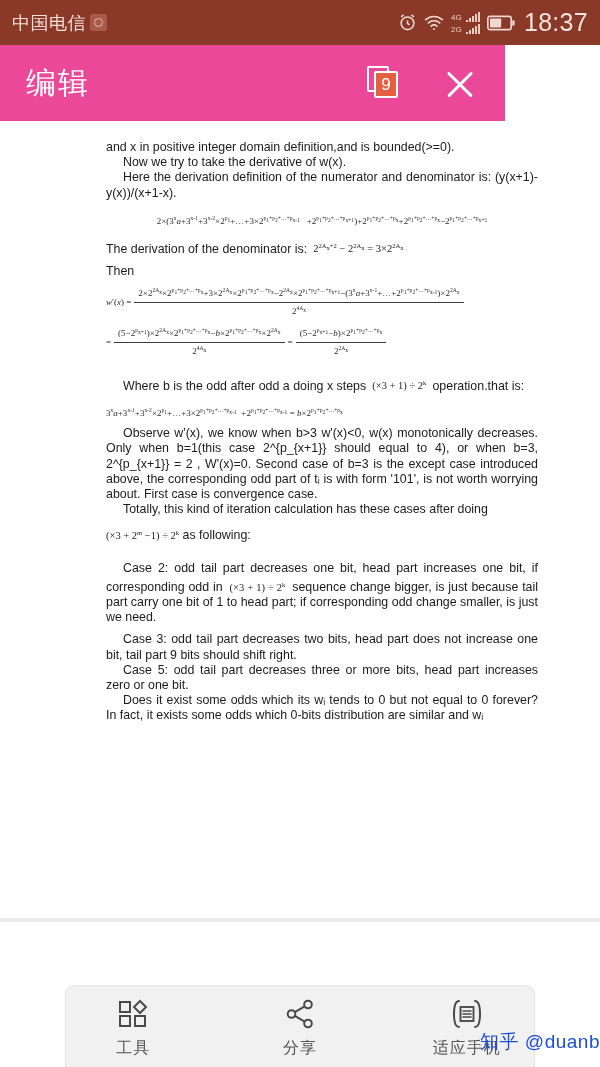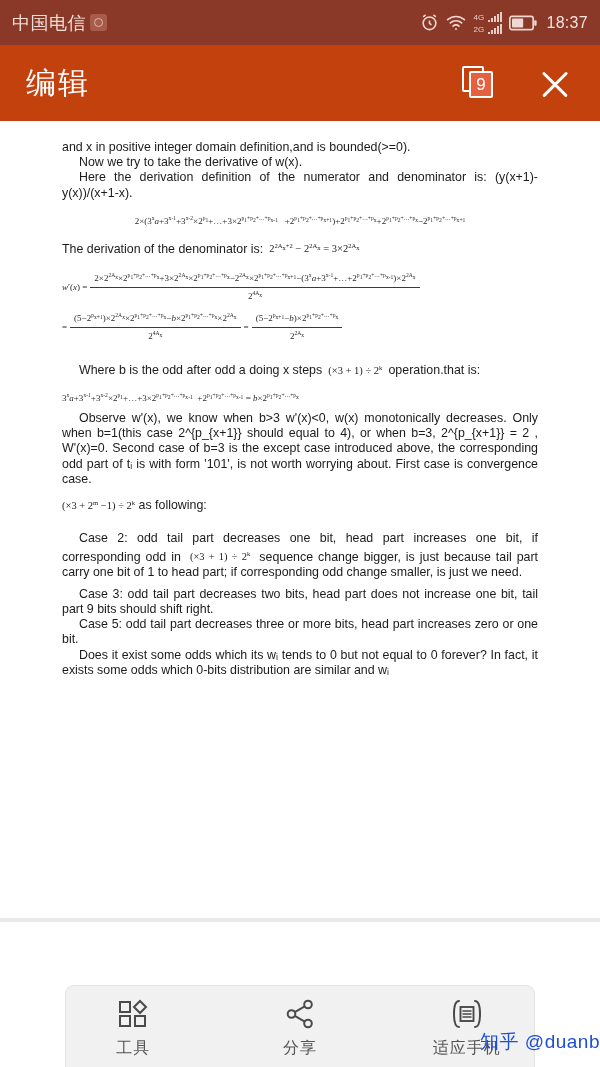--- a/index.html
+++ b/index.html
@@ -62,21 +62,21 @@
     box-sizing: border-box;
   }
   .status-right {
     display: flex;
     align-items: center;
     gap: 7px;
   }
   .status-right svg { display: block; }
   .clock-text {
     color: #f5e2dc;
-    font-size: 16px;
+    font-size: 25px;
     letter-spacing: 0.3px;
     margin-left: 2px;
   }
   .sim-bars {
     display: flex;
     flex-direction: column;
     justify-content: flex-end;
     gap: 1px;
   }
   .sim-row {
@@ -101,23 +101,23 @@
   .bars i:nth-child(1) { height: 2px; }
   .bars i:nth-child(2) { height: 4px; }
   .bars i:nth-child(3) { height: 6px; }
   .bars i:nth-child(4) { height: 8px; }
   .bars i:nth-child(5) { height: 10px; }
 
   
   .app-header {
     position: absolute;
     top: 45px; left: 0;
-    width: 600px;
+    width: 505px;
     height: 76px;
-    background: #c2410c;
+    background: #ec4899;
     display: flex;
     align-items: center;
     justify-content: space-between;
     padding: 0 28px 0 26px;
     box-sizing: border-box;
   }
   .app-title {
     color: #ffffff;
     font-size: 30px;
     letter-spacing: 2px;
@@ -181,20 +181,21 @@
     background: #ffffff;
     overflow: hidden;
   }
   .doc-page {
     padding: 19px 62px 0 62px;
     box-sizing: border-box;
     color: #1b1b1b;
     font-size: 12.4px;
     line-height: 15.2px;
     font-family: "Liberation Sans", "DejaVu Sans", sans-serif;
+    margin-left: 44px;
   }
   .doc-page p {
     margin: 0;
     text-align: justify;
     text-justify: inter-word;
   }
   .doc-page p.ind { text-indent: 17px; }
   .doc-page p.nojust { text-align: left; }
 
   
@@ -404,20 +405,21 @@
       </div>
       <div class="gap-m"></div>
 
       <p>
         <span>The derivation of the denominator is:</span>
         <span class="inline-m">
           &nbsp;2<sup>2A<sub>x</sub>+2</sup> − 2<sup>2A<sub>x</sub></sup> = 3×2<sup>2A<sub>x</sub></sup>
         </span>
       </p>
       <div class="gap-s"></div>
+      <p>Then</p>
       <div class="gap-s"></div>
 
       <div class="frac-block">
         <span><i>w</i>′(<i>x</i>) =</span>
         <span class="frac">
           <span class="num">2×2<sup>2A<sub>x</sub></sup>×2<sup>p<sub>1</sub>+p<sub>2</sub>+…+p<sub>x</sub></sup>+3×2<sup>2A<sub>x</sub></sup>×2<sup>p<sub>1</sub>+p<sub>2</sub>+…+p<sub>x</sub></sup>−2<sup>2A<sub>x</sub></sup>×2<sup>p<sub>1</sub>+p<sub>2</sub>+…+p<sub>x+1</sub></sup>−(3<sup>x</sup><i>a</i>+3<sup>x-1</sup>+…+2<sup>p<sub>1</sub>+p<sub>2</sub>+…+p<sub>x-1</sub></sup>)×2<sup>2A<sub>x</sub></sup></span>
           <span class="den">2<sup>4A<sub>x</sub></sup></span>
         </span>
       </div>
       <div class="gap-s"></div>
@@ -441,20 +443,21 @@
         <span>operation.that is:</span>
       </p>
 
       <div class="gap-l"></div>
       <div class="formula">
         3<sup>x</sup><i>a</i>+3<sup>x-1</sup>+3<sup>x-2</sup>×2<sup>p<sub>1</sub></sup>+…+3×2<sup>p<sub>1</sub>+p<sub>2</sub>+…+p<sub>x-1</sub></sup>&nbsp;&nbsp;+2<sup>p<sub>1</sub>+p<sub>2</sub>+…+p<sub>x-1</sub></sup> = <i>b</i>×2<sup>p<sub>1</sub>+p<sub>2</sub>+…+p<sub>x</sub></sup>
       </div>
       <div class="gap-s"></div>
 
       <p class="ind">Observe w'(x), we know when b&gt;3 w'(x)&lt;0, w(x) monotonically decreases. Only when b=1(this case  2^{p_{x+1}}  should equal to 4), or when b=3,  2^{p_{x+1}} = 2 , W'(x)=0. Second case of b=3 is the except case introduced above, the corresponding odd part of tᵢ is with form '101', is not worth worrying about. First case is convergence case.</p>
+      <p class="ind">Totally, this kind of iteration calculation has these cases after doing</p>
       <div class="gap-s"></div>
       <p class="nojust">
         <span class="inline-m">(×3 + 2<sup>m</sup> −1) ÷ 2<sup>k</sup></span>
         <span>as following:</span>
       </p>
       <div class="gap-m"></div>
 
       <div class="gap-s"></div>
       <p class="ind">
         <span>Case 2: odd tail part decreases one bit, head part increases one bit, if corresponding odd in</span>

